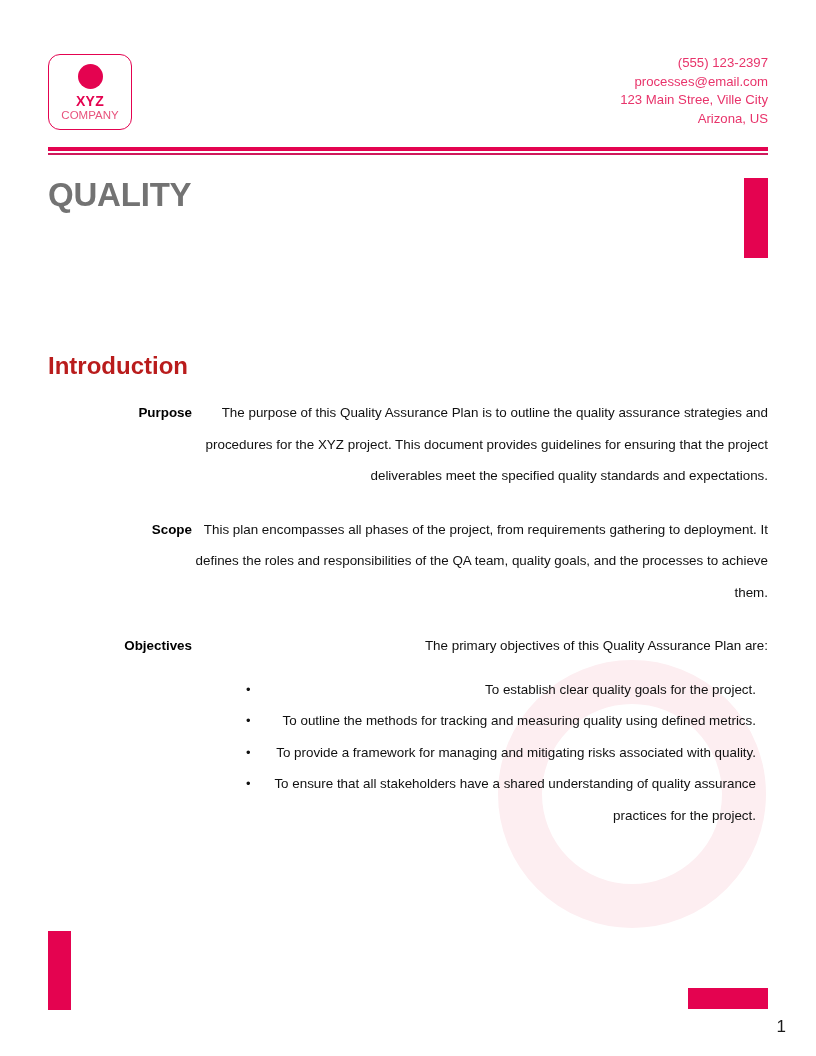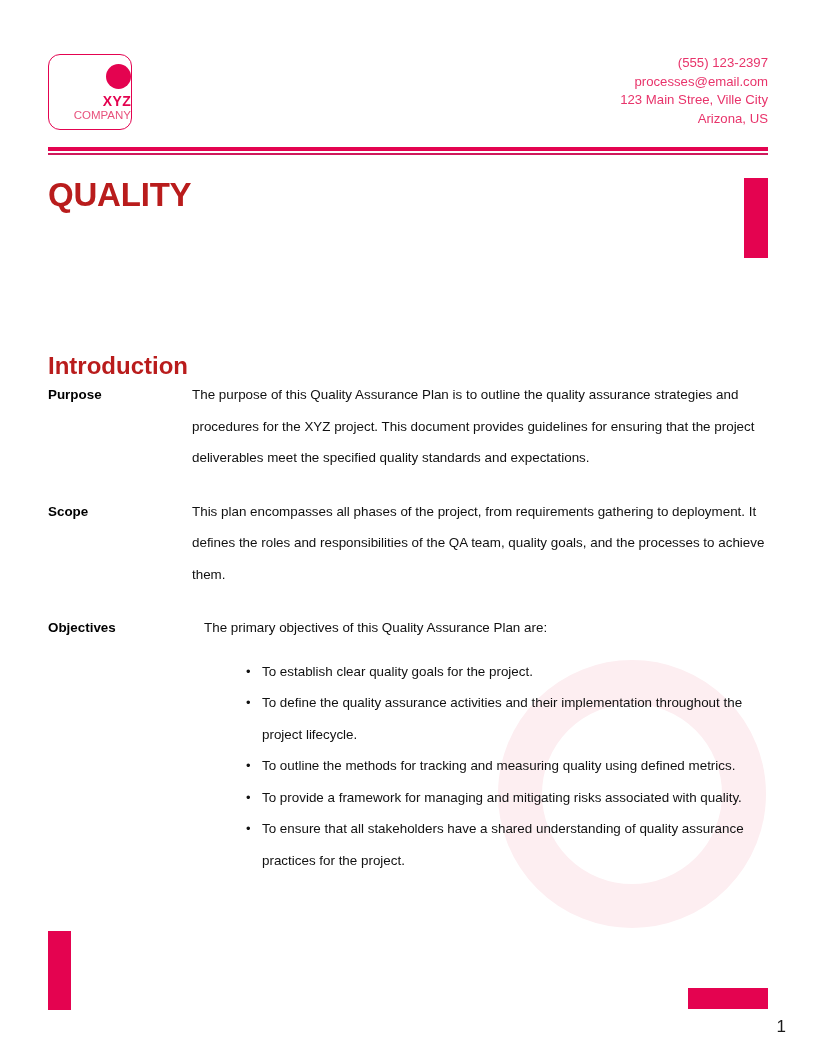--- a/index.html
+++ b/index.html
@@ -47,21 +47,21 @@
     position: absolute;
     left: 0;
     top: 0;
     width: 84px;
     height: 76px;
     border: 1.6px solid #e40350;
     border-radius: 12px;
     box-sizing: border-box;
     display: flex;
     flex-direction: column;
-    align-items: flex-end;
+    align-items: center;
     justify-content: flex-start;
     padding-top: 9px;
   }
   .logo-dot {
     width: 25px;
     height: 25px;
     border-radius: 50%;
     background: #e40350;
     display: block;
   }
@@ -137,21 +137,21 @@
     background: #e40350;
     z-index: 2;
   }
 
   
   .doc-title {
     position: absolute;
     left: 48px;
     top: 176px;
     width: 520px;
-    color: #b91c1c;
+    color: #737373;
     font-size: 33px;
     font-weight: bold;
     line-height: 37px;
     letter-spacing: -0.2px;
     z-index: 2;
   }
 
   
   .meta {
     position: absolute;
@@ -187,23 +187,24 @@
     color: #b91c1c;
     font-size: 24px;
     font-weight: bold;
     line-height: 28px;
     z-index: 2;
   }
 
   .body-block {
     position: absolute;
     left: 48px;
-    top: 379px;
+    top: 397px;
     width: 720px;
     z-index: 2;
+    text-align: right;
   }
   .body-row {
     display: flex;
     align-items: flex-start;
     margin-bottom: 22px;
   }
   .body-row.objectives { margin-bottom: 0; gap: 12px; }
   .body-label {
     width: 144px;
     flex: 0 0 144px;
@@ -308,21 +309,20 @@
         <p>This plan encompasses all phases of the project, from requirements gathering to deployment. It defines the roles and responsibilities of the QA team, quality goals, and the processes to achieve them.</p>
       </div>
     </div>
 
     <div class="body-row objectives">
       <div class="body-label">Objectives</div>
       <div class="body-text">
         <p>The primary objectives of this Quality Assurance Plan are:</p>
         <ul class="bullets">
           <li>To establish clear quality goals for the project.</li>
-          <li>To define the quality assurance activities and their implementation throughout the project lifecycle.</li>
           <li>To outline the methods for tracking and measuring quality using defined metrics.</li>
           <li>To provide a framework for managing and mitigating risks associated with quality.</li>
           <li>To ensure that all stakeholders have a shared understanding of quality assurance practices for the project.</li>
         </ul>
       </div>
     </div>
 
   </div>
 
   <div class="accent-bar-footer-left"></div>

